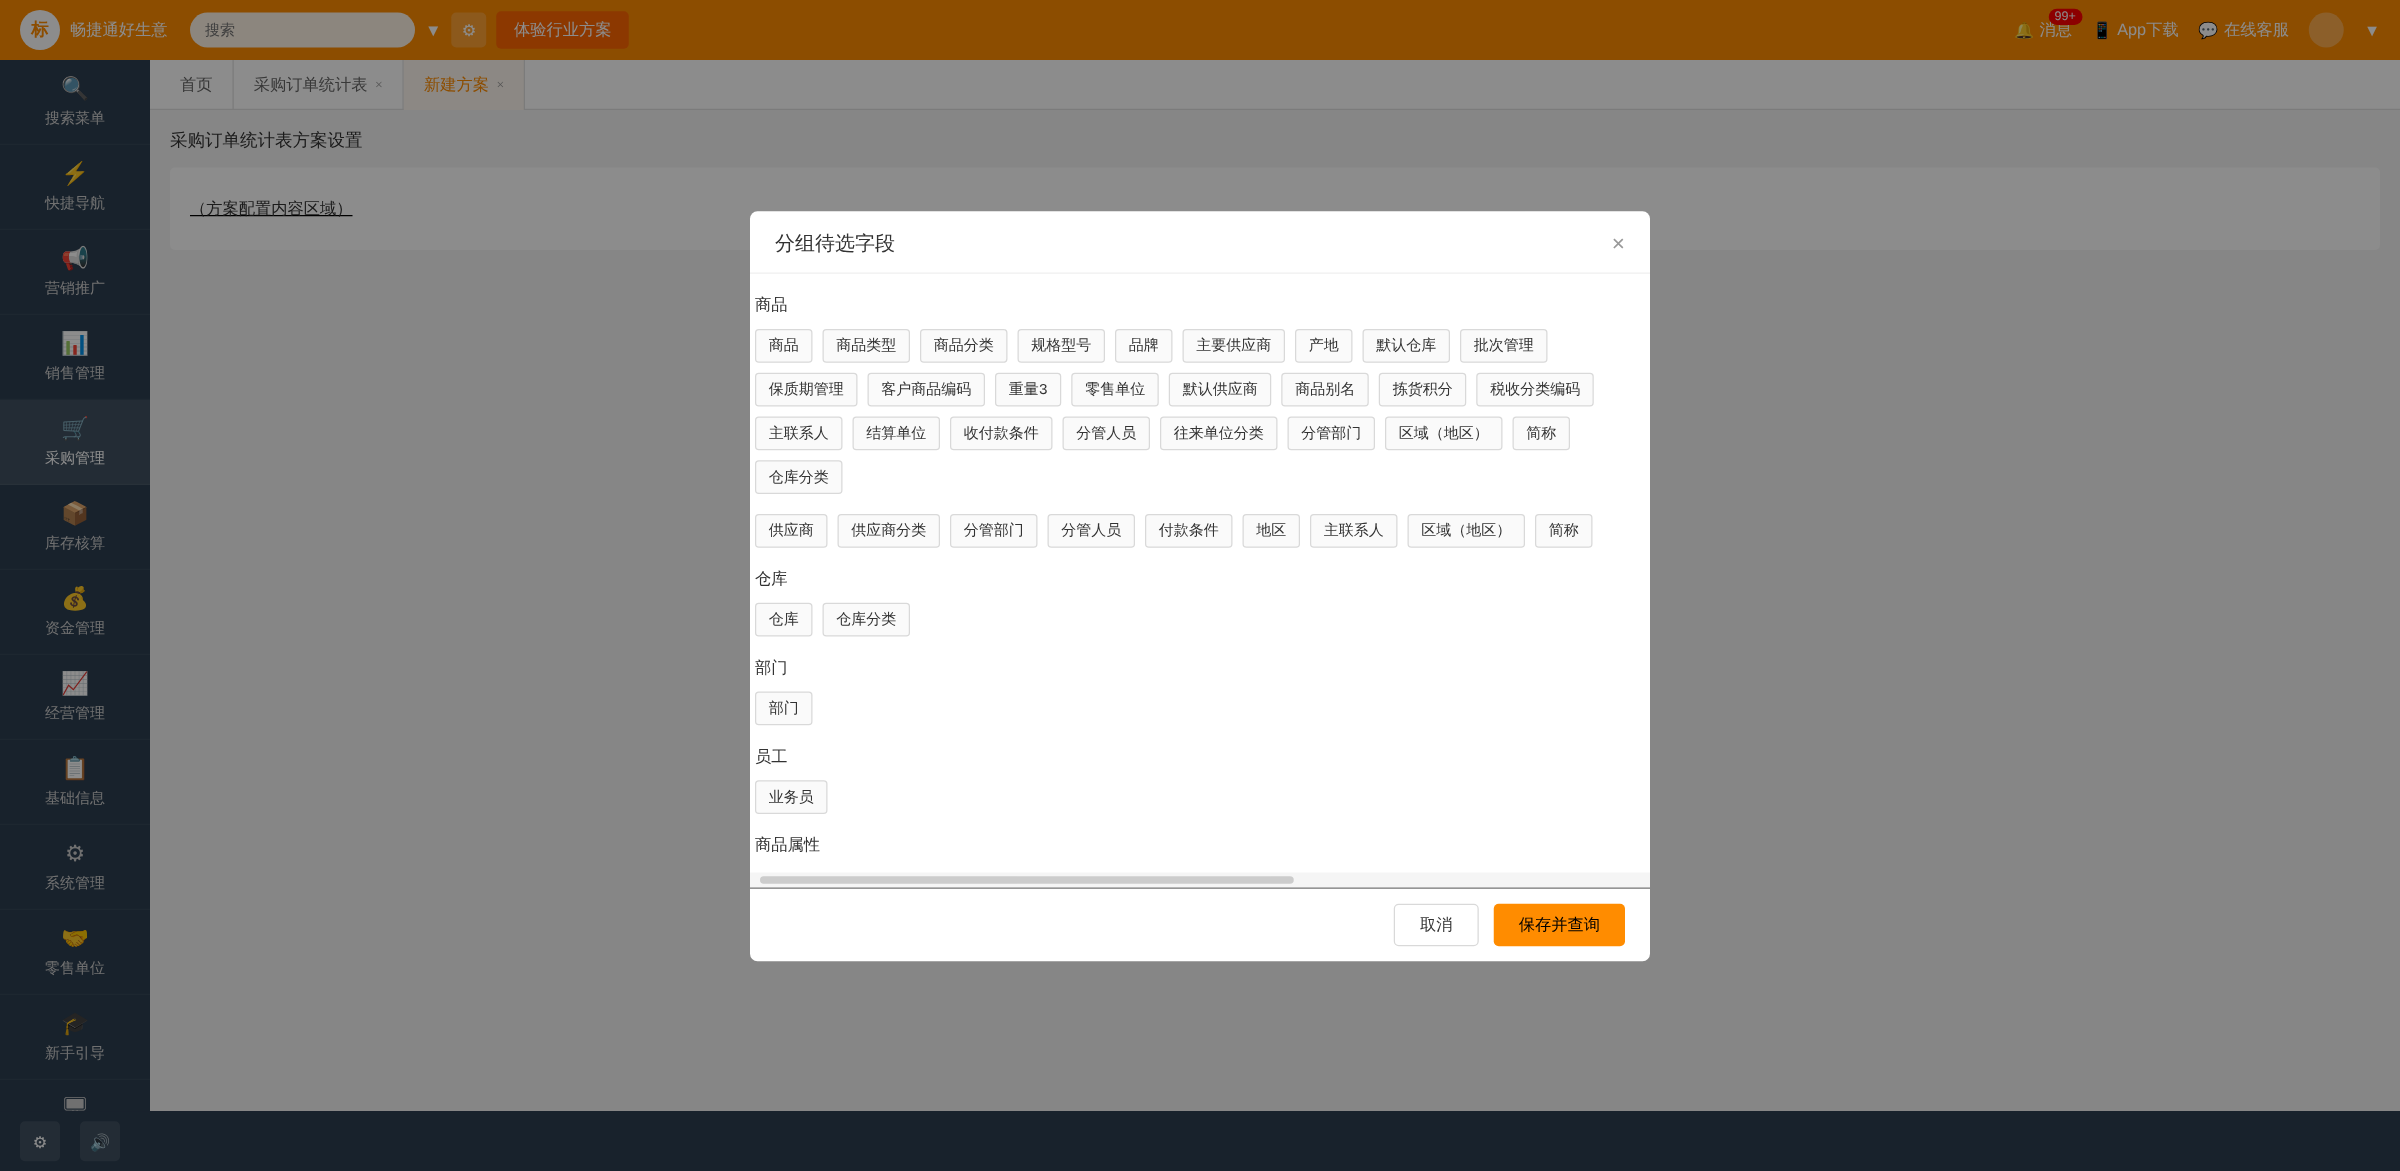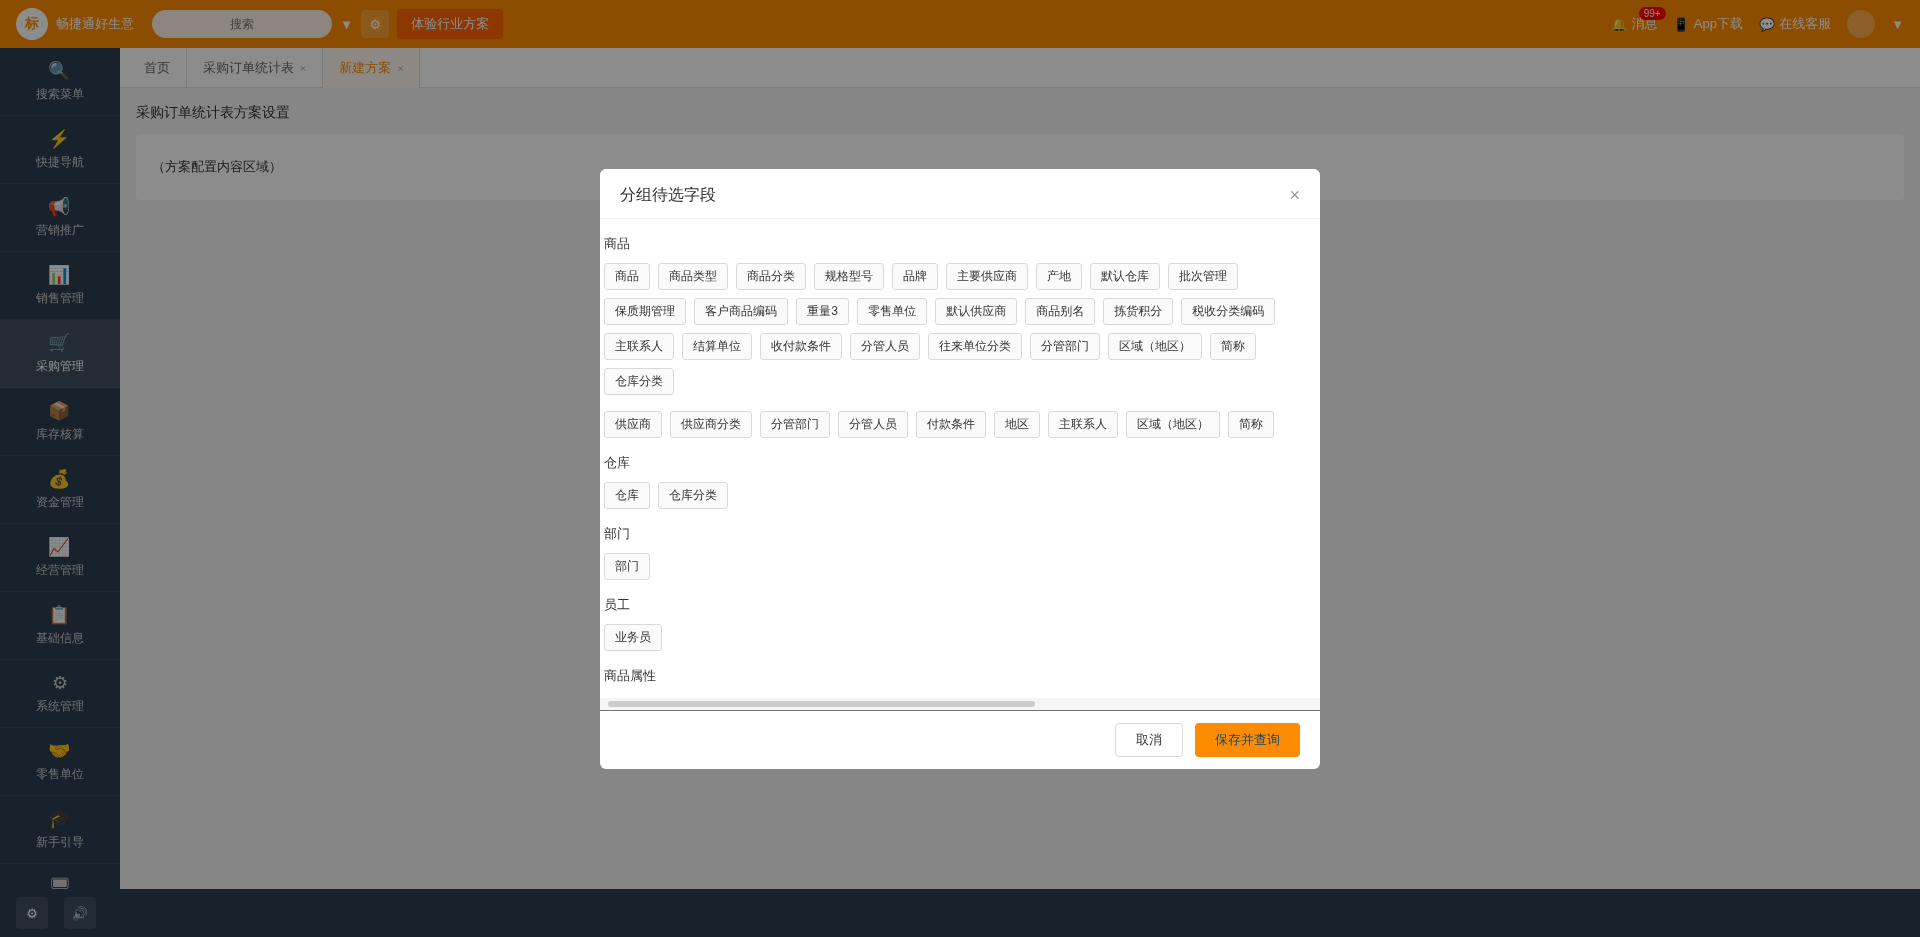--- a/index.html
+++ b/index.html
@@ -38,21 +38,20 @@
       margin-left: 16px;
     }
     .header-search {
       width: 180px;
       height: 28px;
       border-radius: 14px;
       border: none;
       padding: 0 12px;
       font-size: 12px;
       background: rgba(255,255,255,0.9);
-      text-align: center;
     }
     .header-dropdown-btn {
       background: none; border: none; color: white; cursor: pointer;
     }
     .header-gear {
       width: 28px; height: 28px;
       background: rgba(255,255,255,0.2);
       border-radius: 4px;
       display: flex; align-items: center; justify-content: center;
       cursor: pointer; color: white;
@@ -165,20 +164,21 @@
     }
     .page-title-bar {
       font-size: 14px;
       color: #333;
       margin-bottom: 12px;
     }
     .scheme-setup {
       background: white;
       border-radius: 4px;
       padding: 16px;
+      text-decoration: underline;
     }
 
     
     .bottom-bar {
       position: fixed;
       bottom: 0; left: 0; right: 0;
       height: 48px;
       background: #2c3e50;
       display: flex;
       align-items: center;
@@ -286,21 +286,21 @@
       background: white;
       border-radius: 4px;
       cursor: pointer;
       font-size: 13px;
       color: #333;
     }
     .btn-primary {
       padding: 7px 20px;
       border: none;
       background: #ff8c00;
-      color: #0c4a6e;
+      color: #000000;
       border-radius: 4px;
       cursor: pointer;
       font-size: 13px;
     }
 
     
     .modal-hscroll {
       height: 12px;
       background: #f5f5f5;
       display: flex;

